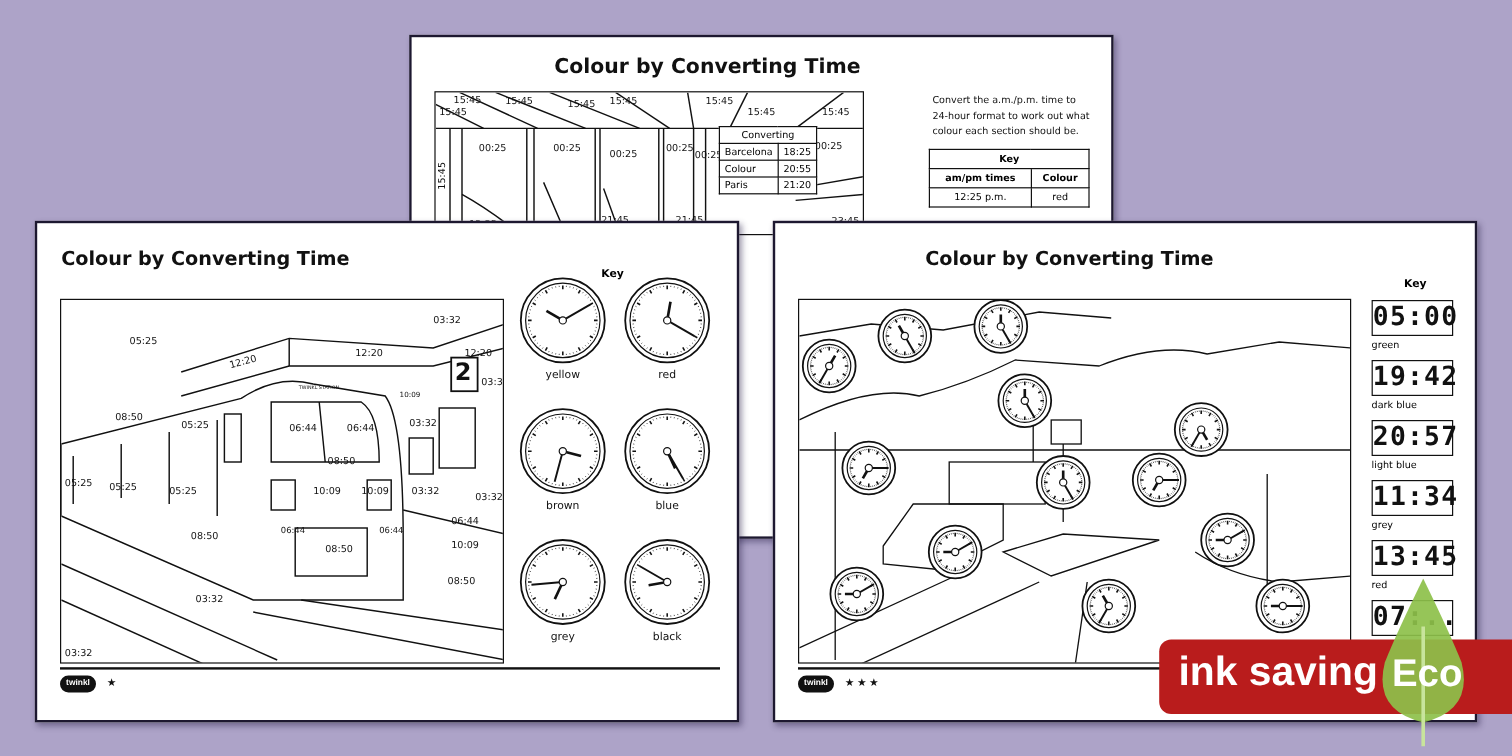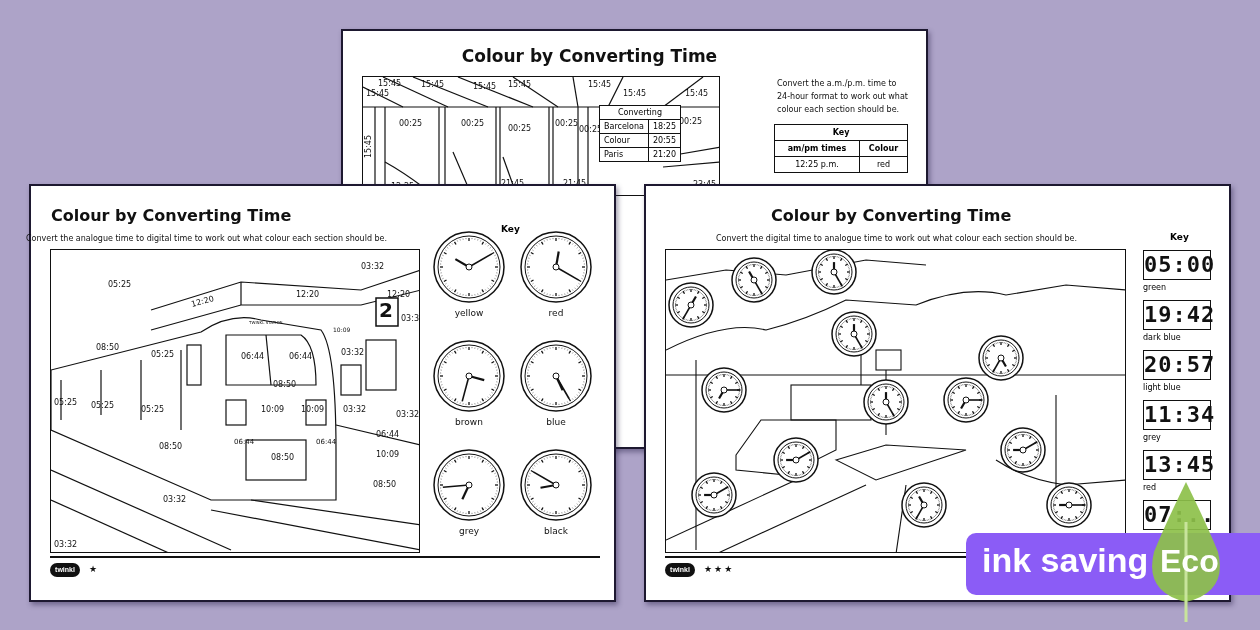--- a/index.html
+++ b/index.html
@@ -27,21 +27,21 @@
   .clock-key svg { display: block; margin: 0 auto; }
   .clock-key .cname { font-size: 9px; margin-top: 4px; font-family: "DejaVu Sans", sans-serif; color: #111; }
   .key-head { position: absolute; font-size: 9px; font-weight: bold; font-family: "DejaVu Sans", sans-serif; }
 
   
   .dig { position: absolute; width: 68px; text-align: left; }
   .dig .box { border: 1.5px solid #111; height: 30px; font-family: "DejaVu Sans Mono", monospace; font-size: 22px; font-weight: bold; line-height: 28px; letter-spacing: 1px; color: #111; }
   .dig .cname { font-size: 8px; margin-top: 3px; font-family: "DejaVu Sans", sans-serif; }
 
   
-  .eco { position: absolute; left: 966px; top: 533px; width: 294px; height: 62px; background: #8b5cf6; border-radius: 10px 0 0 10px; }
+  .eco { position: absolute; left: 966px; top: 533px; width: 294px; height: 62px; background: #b91c1c; border-radius: 10px 0 0 10px; }
   .eco-text { position: absolute; left: 16px; top: 8px; font-size: 34px; color: #fff; font-family: "Liberation Sans", sans-serif; font-weight: bold; }
   .leaf { position: absolute; left: 1148px; top: 482px; width: 76px; height: 140px; }
   .eco-word { position: absolute; left: 1160px; top: 543px; font-size: 32px; color: #fff; font-weight: bold; font-family: "Liberation Sans", sans-serif; }
 </style>
 </head>
 <body>
 
 <div class="sheet" style="left:341px; top:29px; width:587px; height:420px;">
   <div class="sheet-title" style="top:15px; font-size:17px; left:-90px;">Colour by Converting Time</div>
 
@@ -133,21 +133,20 @@
     <tr>
           <td>12:25 p.m.</td>
           <td>red</td>
         </tr>
   </tbody>
     </table>
 </div>
 
 <div class="sheet" style="left:29px; top:184px; width:587px; height:418px;">
   <div class="sheet-title" style="top:20px; font-size:16px; left:-190px; right:0; width:587px; padding-left:210px; text-align:left;">Colour by Converting Time</div>
-  <div class="instr" style="left:-5px; top:48px;">Convert the analogue time to digital time to work out what colour each section should be.</div>
 
   <div class="pic" style="left:19px; top:63px; width:370px; height:304px;">
     <svg width="370" height="304">
       <g stroke="#111" fill="none" stroke-width="1.2">
         <path d="M100 60 L190 32 L310 40 L370 20"></path>
         <path d="M100 80 L190 55 L310 55 L370 40"></path>
         <line x1="190" y1="32" x2="190" y2="55"></line>
         <path d="M0 120 L150 82 Q180 62 210 70 L270 80 Q285 100 285 200 L285 250 L160 250 L0 180 Z"></path>
         <path d="M175 85 L250 85 Q265 95 265 135 L175 135 Z"></path>
         <line x1="215" y1="85" x2="220" y2="135"></line>
@@ -624,21 +623,20 @@
     <div class="cname">black</div>
   </div>
 
   <div class="footer-line" style="left:19px; top:370px; width:550px;"></div>
   <div class="twinkl" style="left:19px; top:377px;">twinkl</div>
   <div class="stars" style="left:58px; top:378px;">★</div>
 </div>
 
 <div class="sheet" style="left:644px; top:184px; width:587px; height:418px;">
   <div class="sheet-title" style="top:20px; font-size:16px; left:0; width:587px; padding-left:125px; text-align:left;">Colour by Converting Time</div>
-  <div class="instr" style="left:70px; top:48px;">Convert the digital time to analogue time to work out what colour each section should be.</div>
 
   <div class="pic" style="left:19px; top:63px; width:461px; height:304px;">
     <svg width="461" height="304">
       <g stroke="#111" fill="none" stroke-width="1.1">
         <path d="M0 30 L60 20 L120 25 L200 10 L260 15"></path>
         <path d="M0 100 Q60 70 100 80 Q140 70 180 50 L250 55 Q300 35 340 45 L400 35 L461 40"></path>
         <line x1="0" y1="125" x2="461" y2="125"></line>
         <path d="M70 205 L95 170 L170 170 L170 200 L120 225 L70 220 Z"></path>
         <rect x="125" y="135" width="80" height="35"></rect>
         <rect x="210" y="100" width="25" height="20"></rect>

